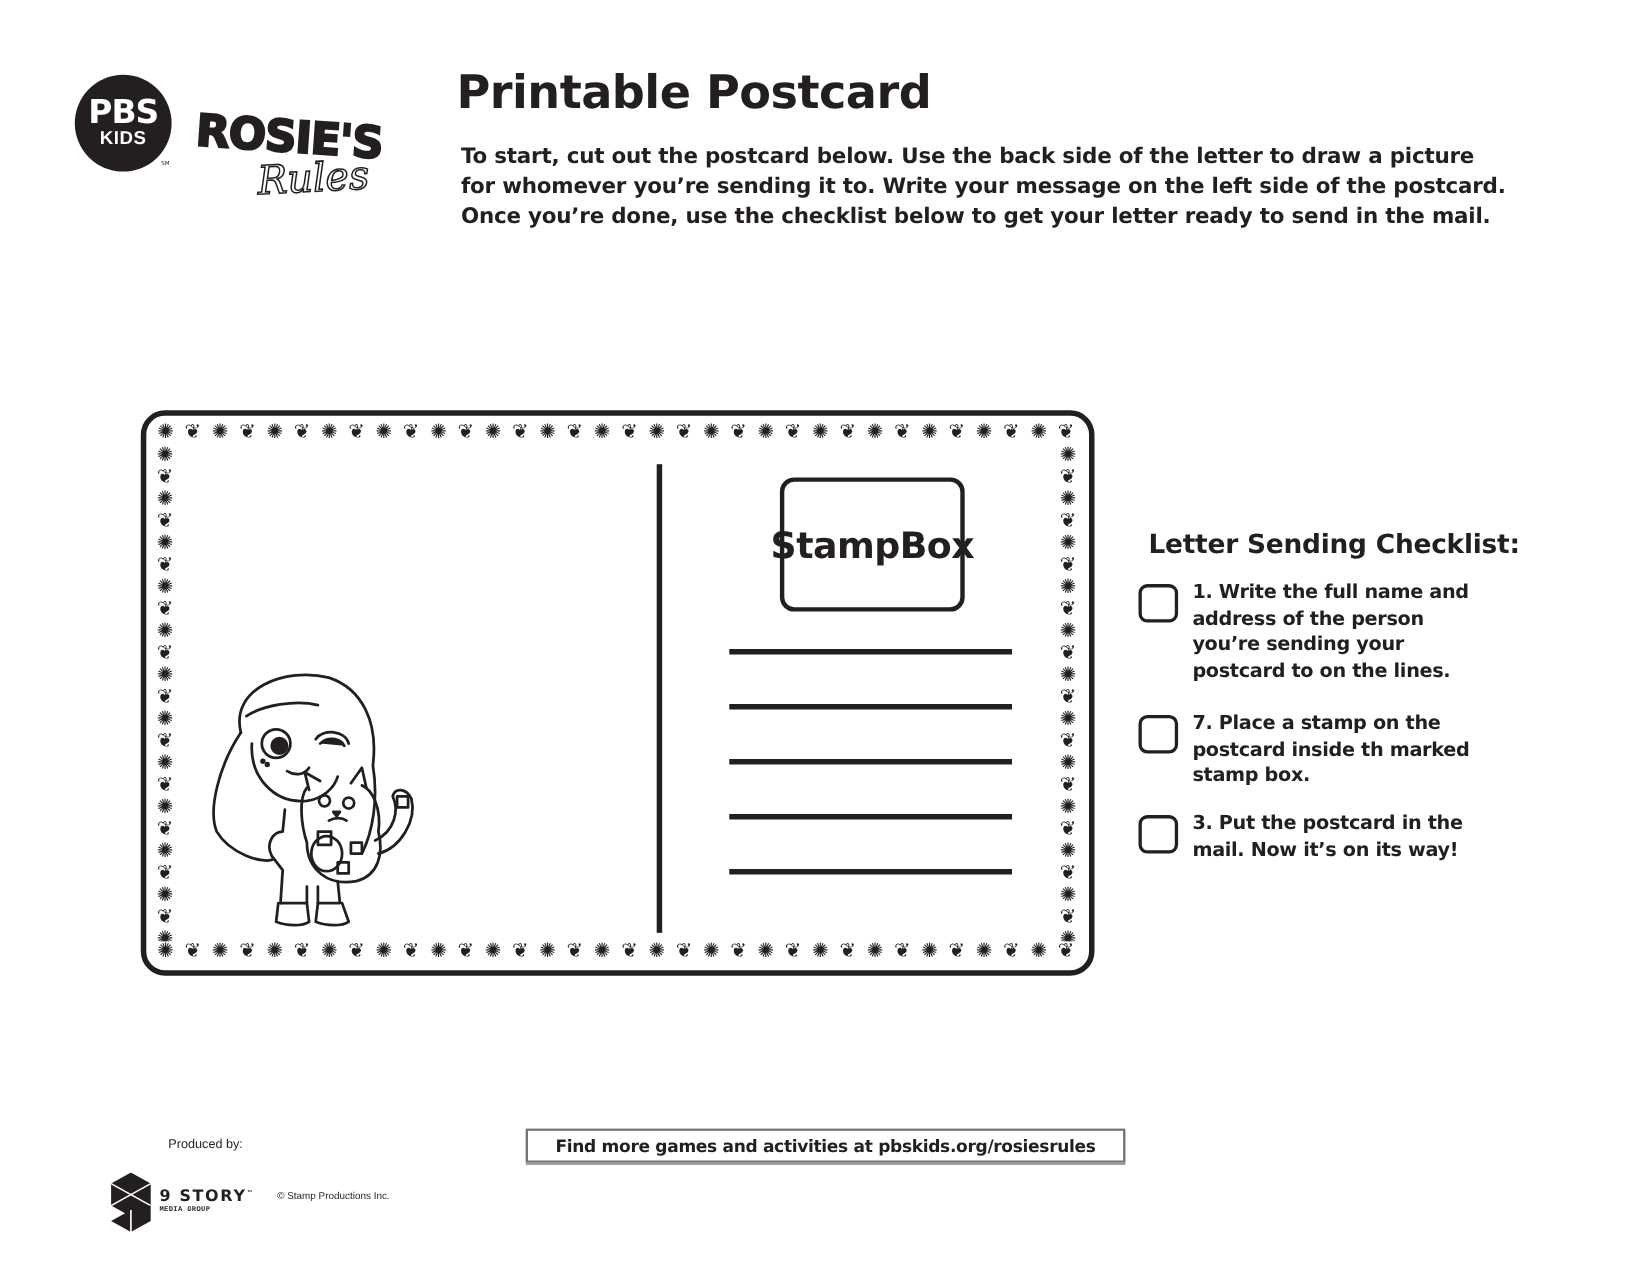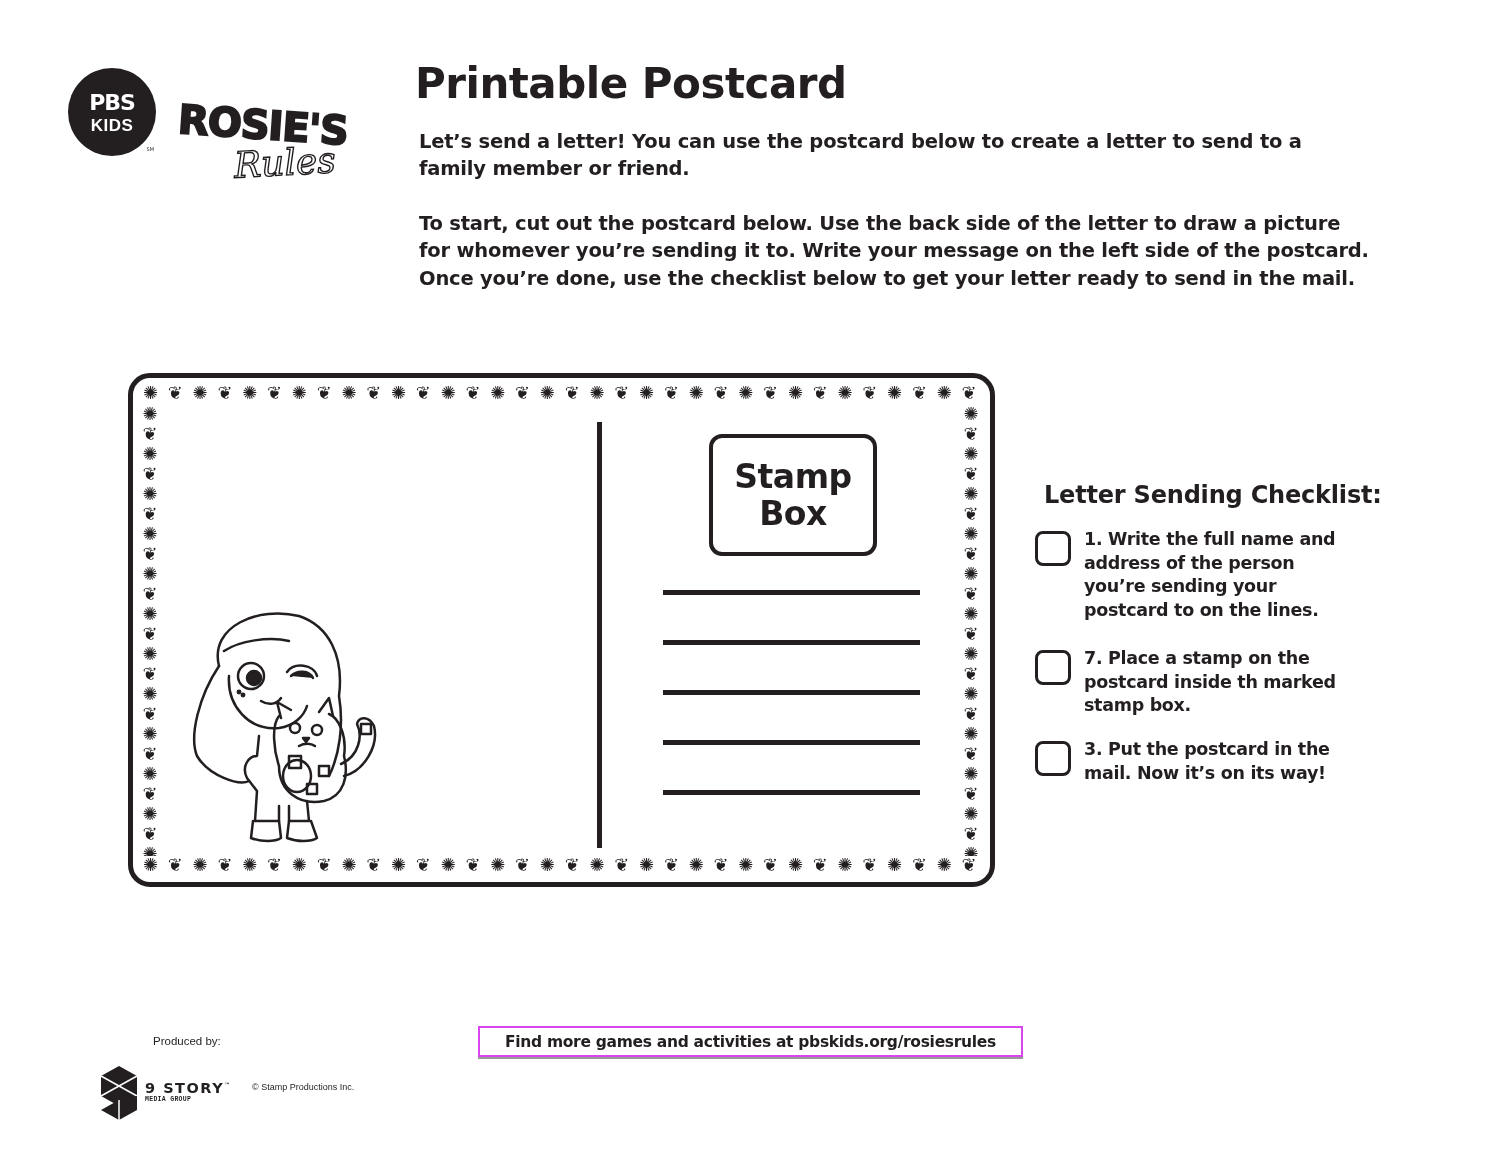--- a/index.html
+++ b/index.html
@@ -1,21 +1,21 @@
 <!DOCTYPE html>
 <html><head>
 <meta charset="utf-8">
 <style>
   * { box-sizing: border-box; margin: 0; padding: 0; }
   html, body { width: 1500px; height: 1159px; background: #ffffff; overflow: hidden; }
   body { position: relative; font-family: "DejaVu Sans", sans-serif; color: #231f20; }
 
   
   .pbs-logo { position: absolute; left: 68px; top: 68px; width: 88px; height: 88px; border-radius: 50%; background: #231f20; color: #fff; display: flex; flex-direction: column; align-items: center; justify-content: center; }
-  .pbs-logo .pbs { font-family: "DejaVu Sans", sans-serif; font-weight: 700; font-size: 22px; line-height: 28px; letter-spacing: -1px; text-align: center; }
+  .pbs-logo .pbs { font-family: "DejaVu Sans", sans-serif; font-weight: 700; font-size: 30px; line-height: 28px; letter-spacing: -1px; text-align: center; }
   .pbs-logo .kids { font-family: Liberation Sans, sans-serif; font-weight: 700; font-size: 17px; line-height: 18px; letter-spacing: 0.5px; }
   .pbs-logo .sm { position: absolute; right: 2px; bottom: 4px; font-size: 5px; color: #231f20; }
 
   .rosies-logo { position: absolute; left: 178px; top: 96px; width: 205px; height: 100px; }
   .rosies-logo .rosies { position: absolute; left: 0; top: 6px; font-family: "DejaVu Sans", sans-serif; font-weight: 700; font-size: 40px; letter-spacing: -1px; color: #231f20; -webkit-text-stroke: 2px #231f20; text-shadow: 0 0 0 #fff, 2px 2px 0 #fff, -2px -2px 0 #fff; transform: rotate(4deg); }
   .rosies-logo .rules { position: absolute; left: 56px; top: 46px; font-family: "DejaVu Serif", serif; font-style: italic; font-size: 36px; color: #fff; -webkit-text-stroke: 1.4px #231f20; transform: rotate(-3deg); }
 
   
   .page-title { position: absolute; left: 415px; top: 56px; font-family: "DejaVu Sans", sans-serif; font-weight: 700; font-size: 42px; letter-spacing: -0.5px; line-height: 56px; }
   .intro { position: absolute; left: 419px; top: 128px; width: 950px; font-family: "DejaVu Sans", sans-serif; font-weight: 700; font-size: 19.5px; line-height: 27.4px; letter-spacing: -0.2px; }
@@ -24,60 +24,59 @@
   
   .postcard { position: absolute; left: 128px; top: 373px; width: 867px; height: 514px; border: 5px solid #231f20; border-radius: 22px; background: #fff; }
   .border-strip { position: absolute; overflow: hidden; color: #231f20; font-size: 18px; line-height: 22px; white-space: nowrap; letter-spacing: 2px; }
   .border-top { left: 10px; top: 4px; right: 10px; height: 24px; }
   .border-bottom { left: 10px; bottom: 4px; right: 10px; height: 24px; }
   .border-left { left: 6px; top: 26px; bottom: 26px; width: 24px; white-space: normal; word-break: break-all; text-align: center; line-height: 20px; }
   .border-right { right: 6px; top: 26px; bottom: 26px; width: 24px; white-space: normal; word-break: break-all; text-align: center; line-height: 20px; }
 
   .divider { position: absolute; left: 464px; top: 44px; width: 5px; height: 426px; background: #231f20; }
 
-  .stamp-box { position: absolute; left: 576px; top: 56px; width: 168px; height: 122px; border: 4px solid #231f20; border-radius: 13px; display: flex; flex-direction: column; align-items: center; justify-content: center; }
+  .stamp-box { position: absolute; left: 576px; top: 56px; width: 168px; height: 122px; border: 4px solid #231f20; border-radius: 13px; display: flex; flex-direction: row; align-items: center; justify-content: center; }
   .stamp-box span { display: block; font-family: "DejaVu Sans", sans-serif; font-weight: 700; font-size: 33px; line-height: 37px; letter-spacing: -0.5px; }
 
   .address-line { position: absolute; left: 530px; width: 257px; height: 5px; background: #231f20; }
 
   
   .character { position: absolute; left: 46px; top: 228px; width: 210px; height: 240px; }
 
   
   .checklist-title { position: absolute; left: 1044px; top: 478px; font-family: "DejaVu Sans", sans-serif; font-weight: 700; font-size: 24px; line-height: 34px; letter-spacing: -0.2px; }
   .check-item { position: absolute; left: 1035px; width: 320px; }
   .check-box { position: absolute; left: 0; top: 0; width: 36px; height: 35px; border: 3.5px solid #231f20; border-radius: 8px; background: #fff; }
   .check-text { position: absolute; left: 49px; top: -3px; width: 270px; font-family: "DejaVu Sans", sans-serif; font-weight: 700; font-size: 17.5px; line-height: 23.7px; letter-spacing: -0.3px; }
 
   
   .produced-by { position: absolute; left: 129px; top: 1035px; font-family: "Liberation Sans", sans-serif; font-size: 11.5px; color: #231f20; padding-left: 24px; }
   .story-logo { position: absolute; left: 99px; top: 1066px; width: 40px; height: 54px; }
   .story-name { position: absolute; left: 145px; top: 1077px; font-family: "DejaVu Sans", sans-serif; font-weight: 700; font-size: 14.5px; letter-spacing: 1.5px; line-height: 16px; }
   .story-name sup { font-size: 6px; letter-spacing: 0; }
   .story-sub { position: absolute; left: 145px; top: 1096px; font-family: Liberation Mono, monospace; font-weight: 700; font-size: 6.5px; letter-spacing: 0.3px; }
   .copyright { position: absolute; left: 252px; top: 1082px; font-family: "Liberation Sans", sans-serif; font-size: 9px; }
-  .find-more { position: absolute; left: 478px; top: 1026px; width: 545px; height: 31px; border: 2px solid #d946ef; box-shadow: 0 2px 0 #999; display: flex; align-items: center; justify-content: center; font-family: "DejaVu Sans", sans-serif; font-weight: 700; font-size: 15.5px; letter-spacing: -0.3px; text-decoration: none; color: #231f20; }
+  .find-more { position: absolute; left: 478px; top: 1026px; width: 545px; height: 31px; border: 2px solid #737373; box-shadow: 0 2px 0 #999; display: flex; align-items: center; justify-content: center; font-family: "DejaVu Sans", sans-serif; font-weight: 700; font-size: 15.5px; letter-spacing: -0.3px; text-decoration: none; color: #231f20; }
 </style>
 </head>
 <body>
 
 <div class="pbs-logo">
   <span class="pbs">PBS</span>
   <span class="kids">KIDS</span>
   <span class="sm">SM</span>
 </div>
 
 <div class="rosies-logo">
   <span class="rosies">ROSIE'S</span>
   <span class="rules">Rules</span>
 </div>
 
 <h1 class="page-title">Printable Postcard</h1>
 <div class="intro">
-  <p>Let’s send a letter! You can use the postcard below to create a letter to send to a family member or friend.</p>
   <p>To start, cut out the postcard below. Use the back side of the letter to draw a picture for whomever you’re sending it to. Write your message on the left side of the postcard. Once you’re done, use the checklist below to get your letter ready to send in the mail.</p>
 </div>
 
 <div class="postcard">
   <div class="border-strip border-top">✺ ❦ ✺ ❦ ✺ ❦ ✺ ❦ ✺ ❦ ✺ ❦ ✺ ❦ ✺ ❦ ✺ ❦ ✺ ❦ ✺ ❦ ✺ ❦ ✺ ❦ ✺ ❦ ✺ ❦ ✺ ❦ ✺ ❦ ✺ ❦ ✺ ❦ ✺ ❦ ✺ ❦ ✺ ❦ ✺ ❦ ✺ ❦</div>
   <div class="border-strip border-bottom">✺ ❦ ✺ ❦ ✺ ❦ ✺ ❦ ✺ ❦ ✺ ❦ ✺ ❦ ✺ ❦ ✺ ❦ ✺ ❦ ✺ ❦ ✺ ❦ ✺ ❦ ✺ ❦ ✺ ❦ ✺ ❦ ✺ ❦ ✺ ❦ ✺ ❦ ✺ ❦ ✺ ❦ ✺ ❦ ✺ ❦ ✺ ❦</div>
   <div class="border-strip border-left">✺❦✺❦✺❦✺❦✺❦✺❦✺❦✺❦✺❦✺❦✺❦✺❦✺❦✺❦✺❦✺❦✺❦✺❦✺❦✺❦✺❦✺❦✺❦✺❦</div>
   <div class="border-strip border-right">✺❦✺❦✺❦✺❦✺❦✺❦✺❦✺❦✺❦✺❦✺❦✺❦✺❦✺❦✺❦✺❦✺❦✺❦✺❦✺❦✺❦✺❦✺❦✺❦</div>
 
   <svg class="character" viewBox="0 0 210 240" fill="none" stroke="#231f20" stroke-width="2.5" stroke-linecap="round" stroke-linejoin="round">

